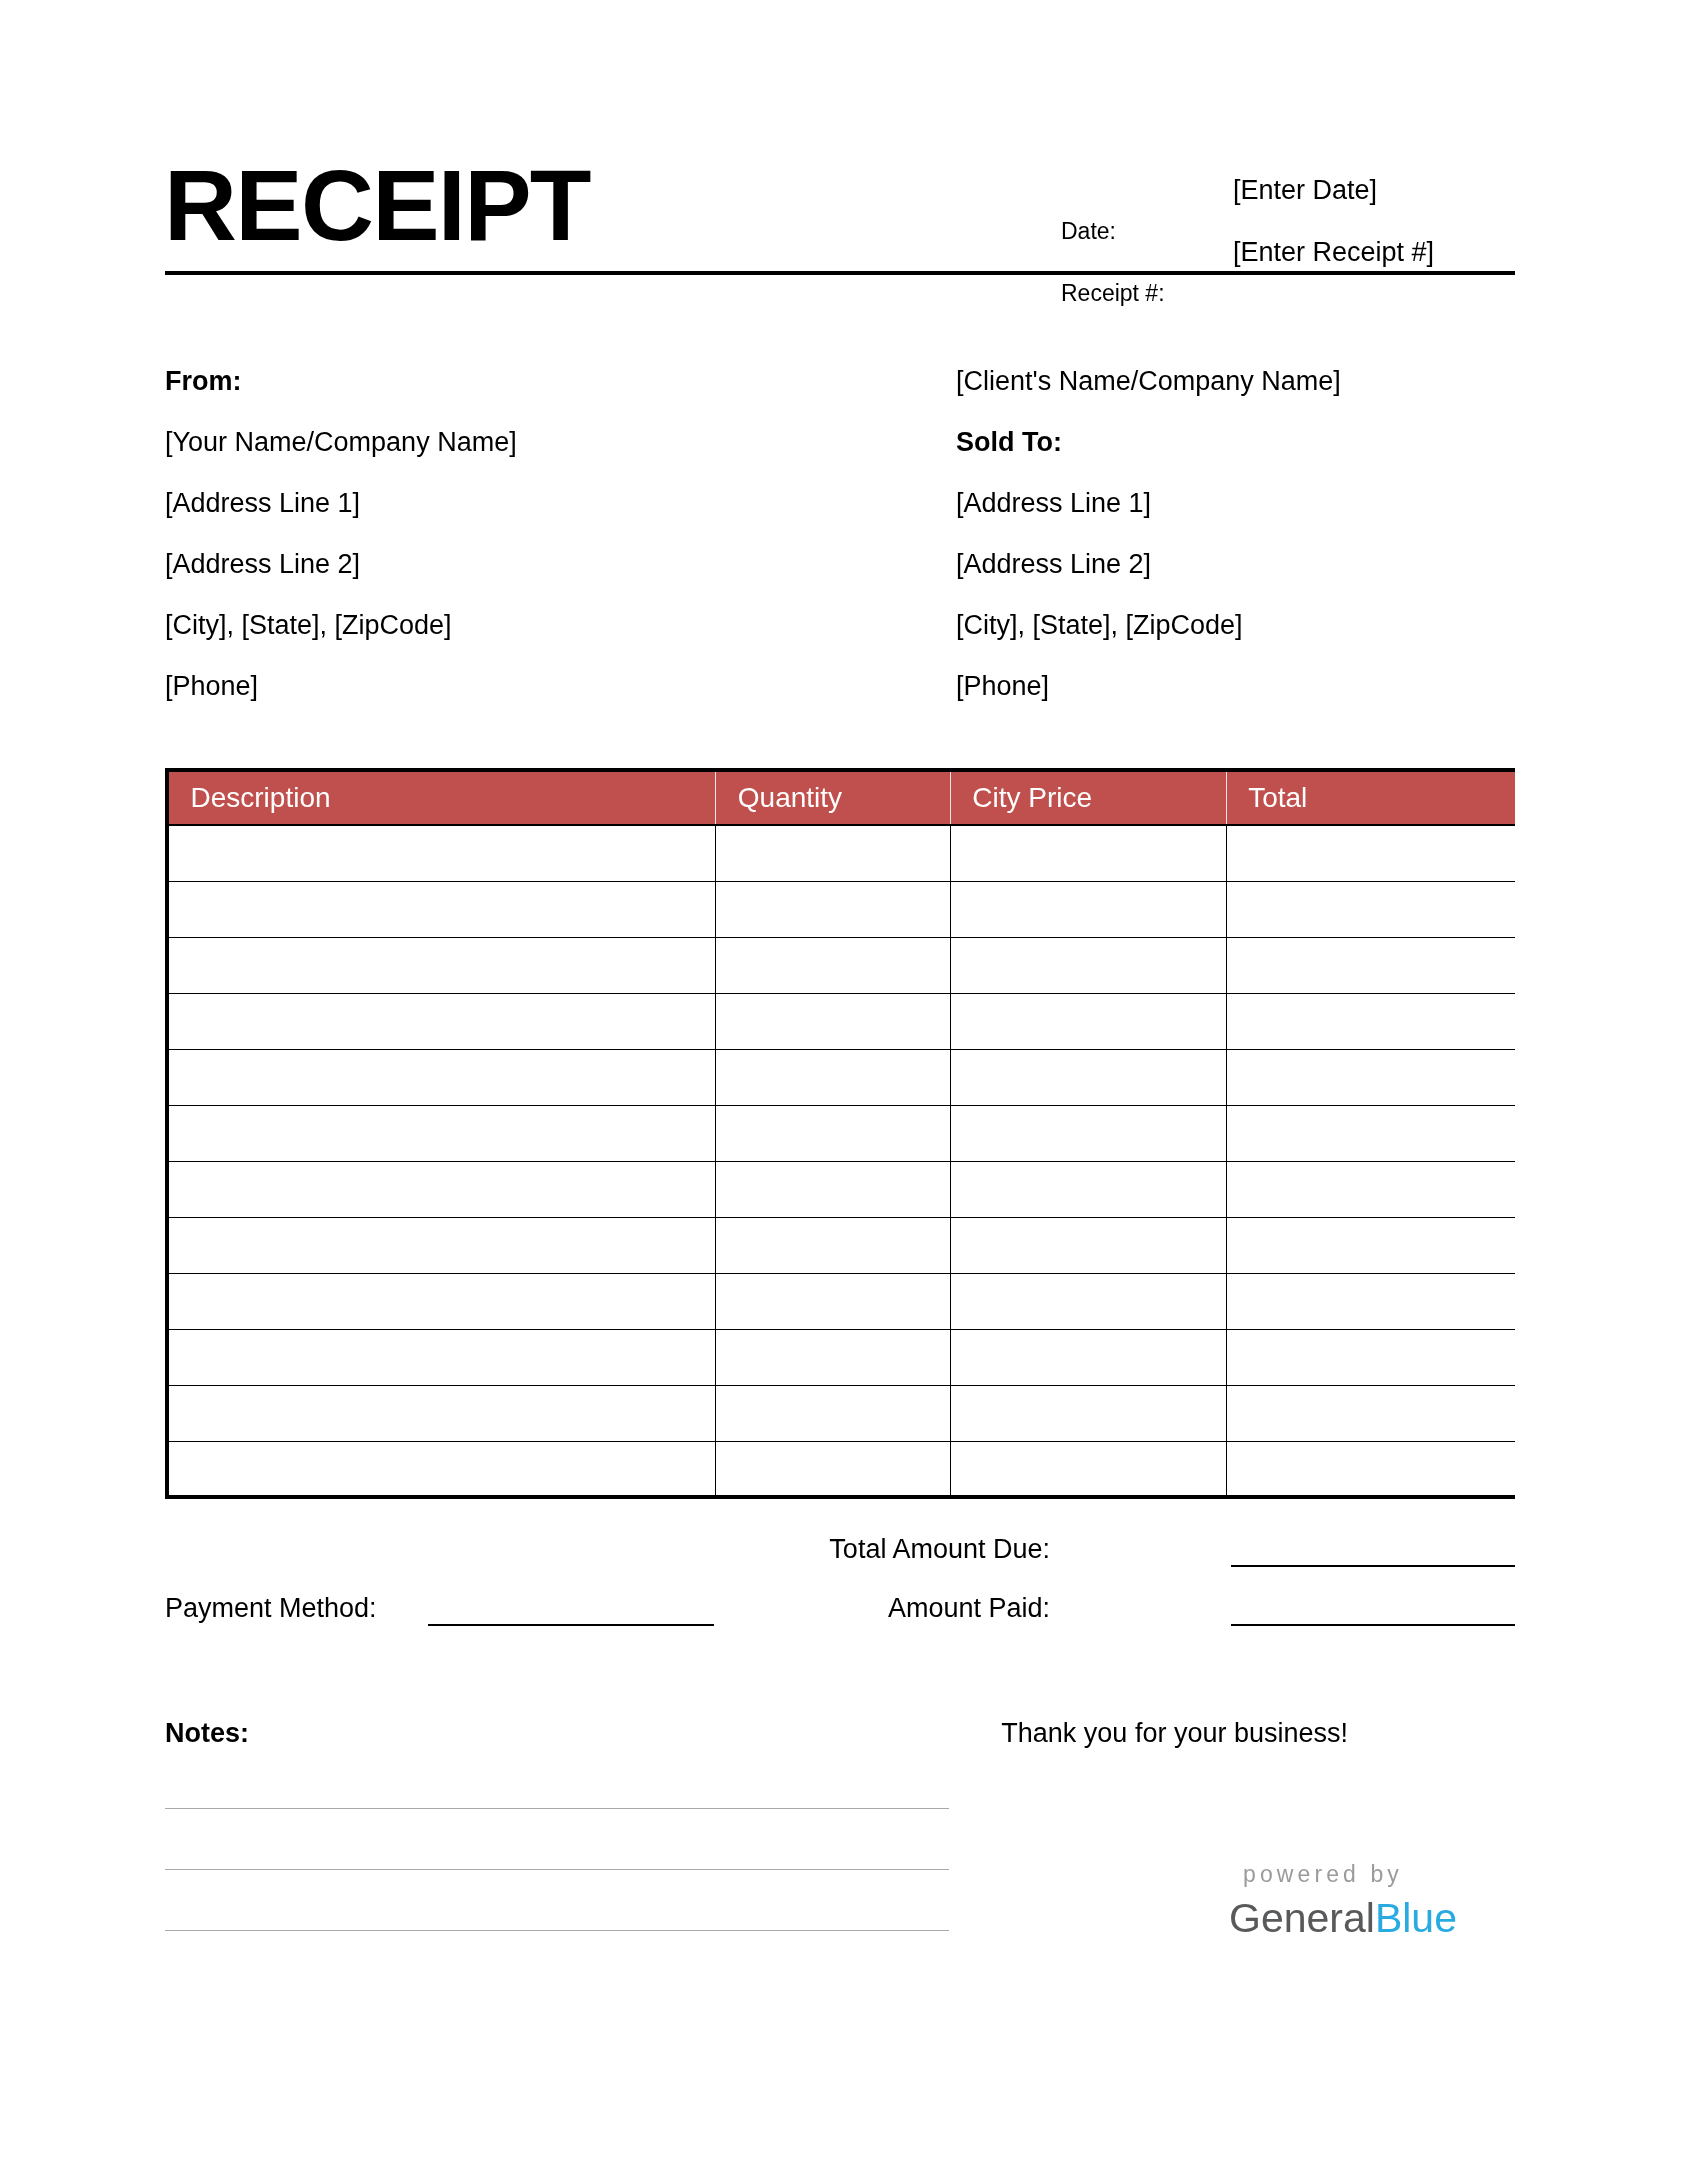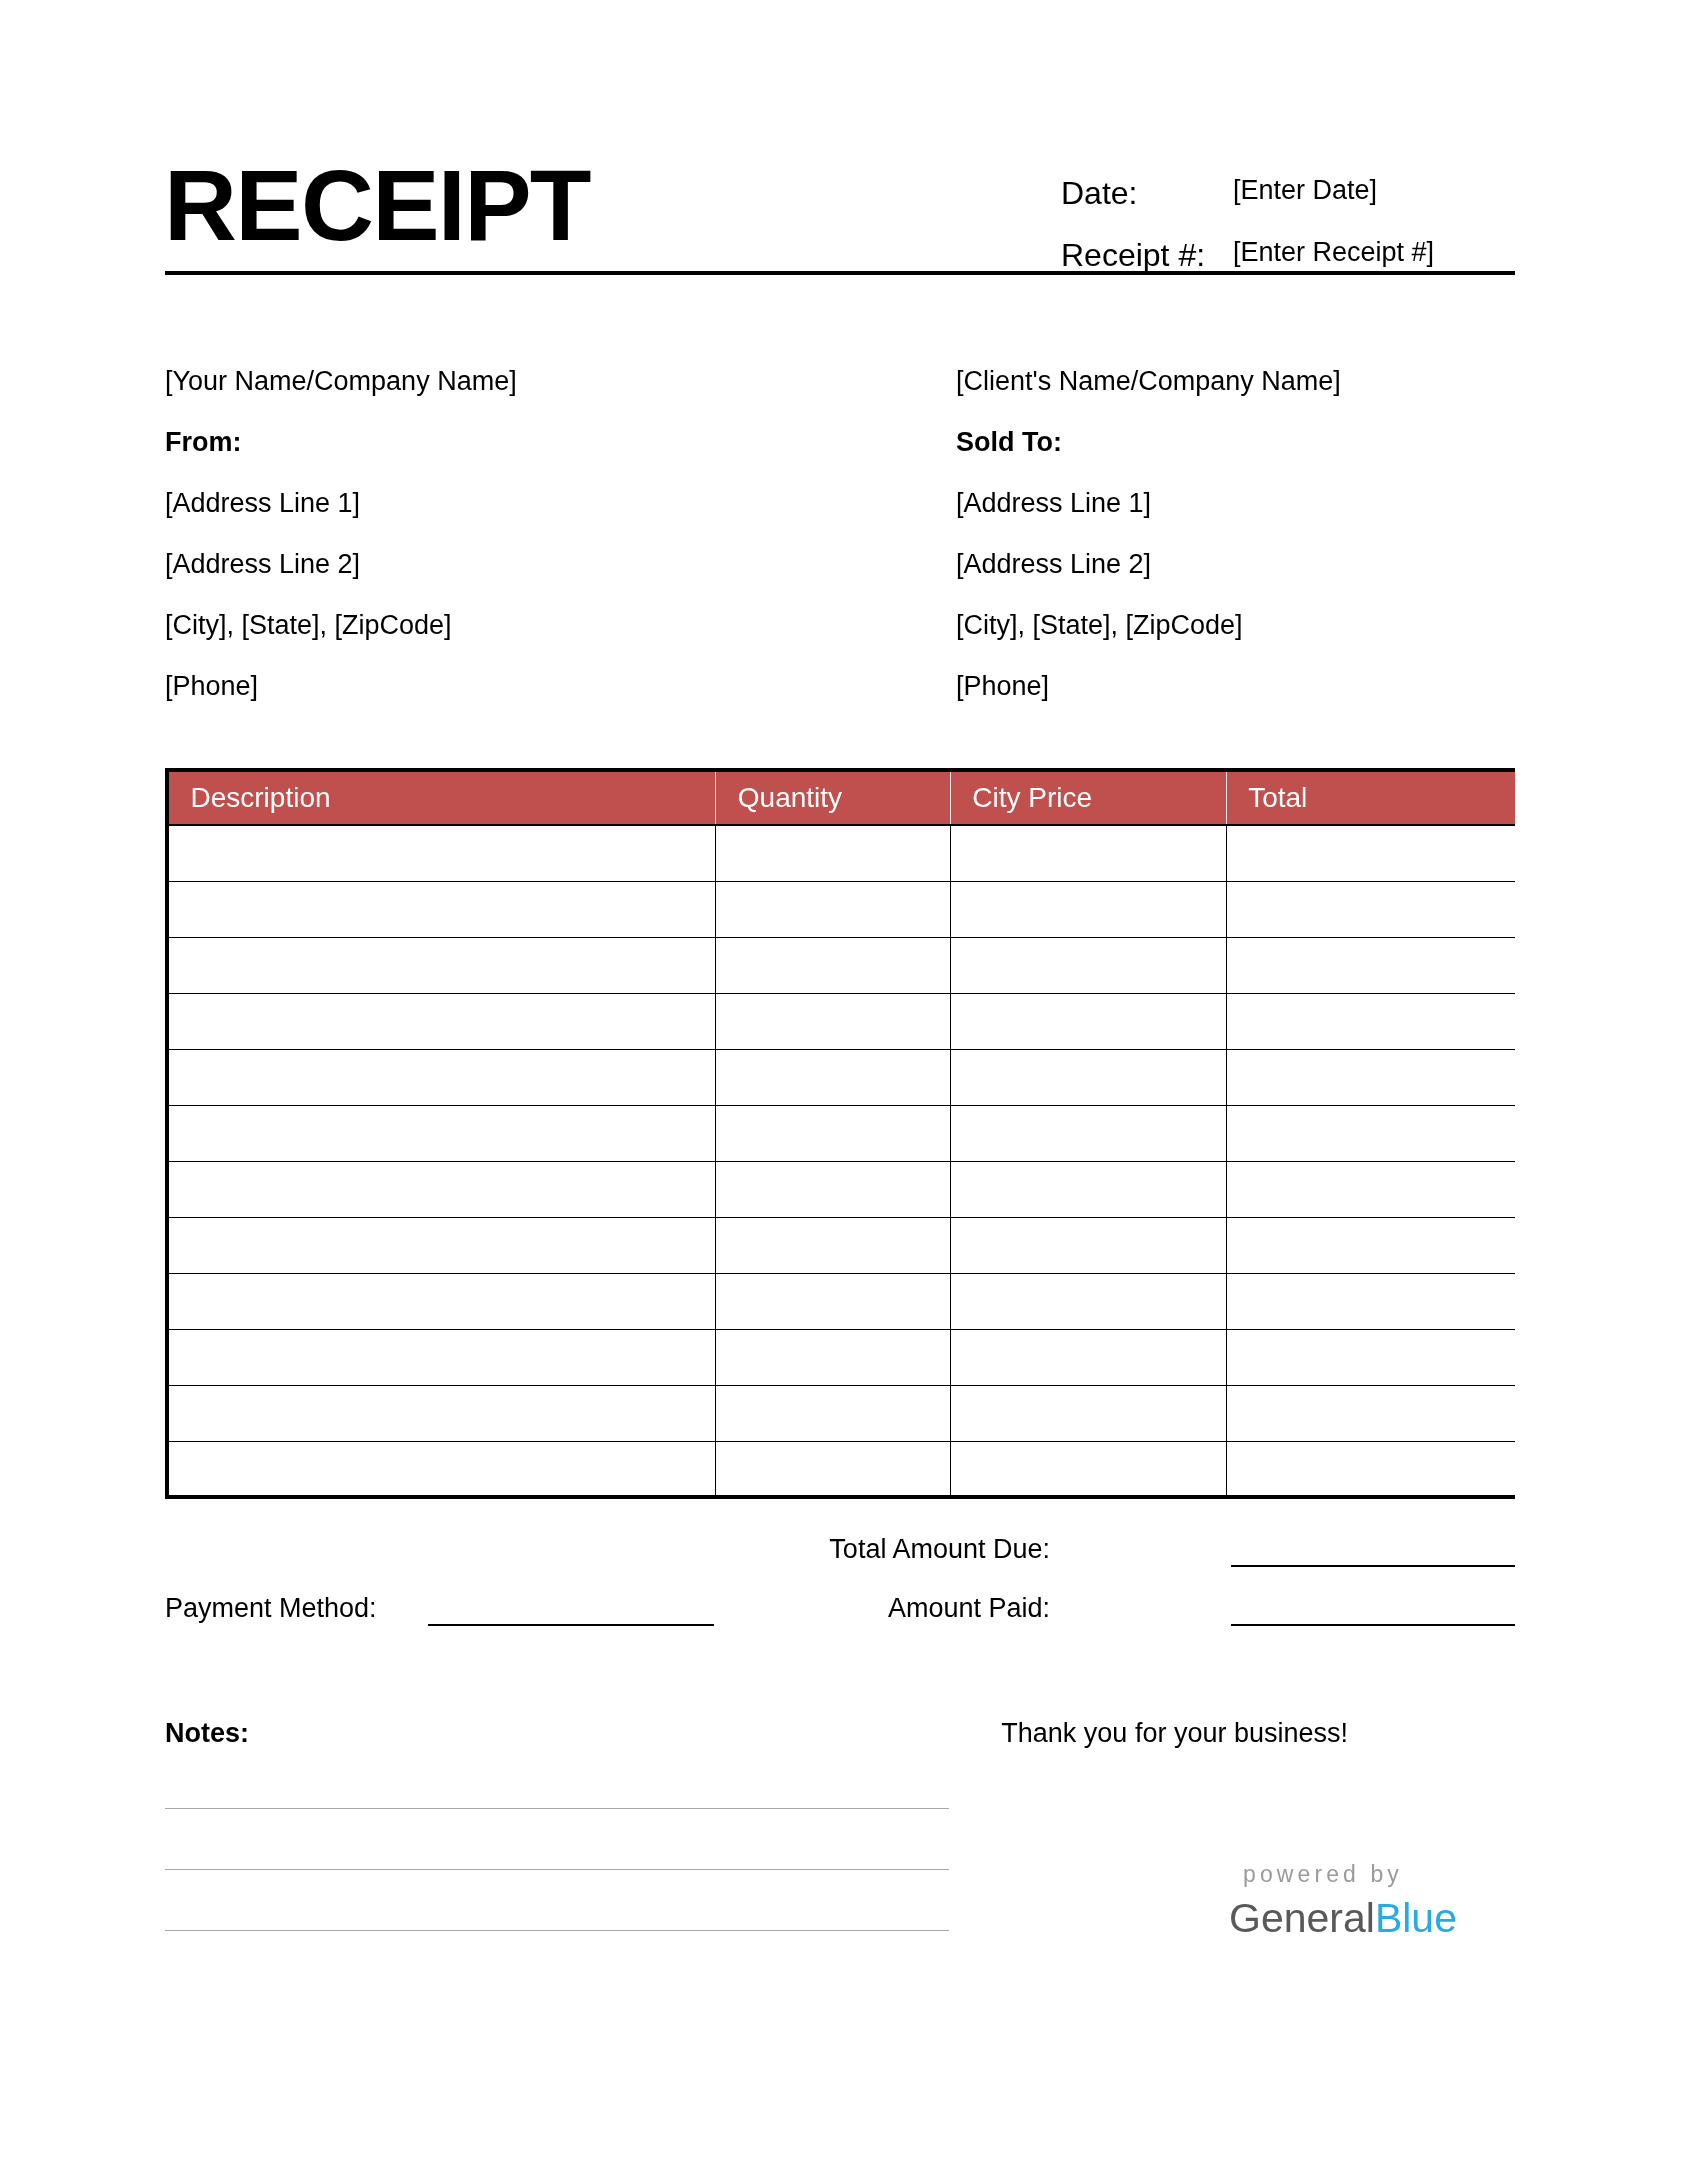--- a/index.html
+++ b/index.html
@@ -34,21 +34,21 @@
   .title-rule {
     position: absolute;
     left: 165px;
     top: 271px;
     width: 1355px;
     height: 4.1px;
     background: #000;
   }
 
   
-  .meta-label { position: absolute; font-size: 32px; }
+  .meta-label { position: absolute; font-size: 23px; margin-top: 43px; }
   .meta-value { position: absolute; font-size: 27px; }
   .pos-date-label    { left: 1061px; top: 175px; }
   .pos-date-value    { left: 1233px; top: 175px; }
   .pos-receipt-label { left: 1061px; top: 237px; }
   .pos-receipt-value { left: 1233px; top: 237px; }
 
   
   .party { position: absolute; top: 351px; }
   .party-from { left: 165px; }
   .party-sold { left: 956px; }
@@ -156,22 +156,22 @@
 
   <div class="title">RECEIPT</div>
   <div class="title-rule"></div>
 
   <span class="meta-label pos-date-label">Date:</span>
   <span class="meta-value pos-date-value">[Enter Date]</span>
   <span class="meta-label pos-receipt-label">Receipt #:</span>
   <span class="meta-value pos-receipt-value">[Enter Receipt #]</span>
 
   <div class="party party-from">
+    <div class="line header">From:</div>
     <div class="line">[Your Name/Company Name]</div>
-    <div class="line header">From:</div>
     <div class="line">[Address Line 1]</div>
     <div class="line">[Address Line 2]</div>
     <div class="line">[City], [State], [ZipCode]</div>
     <div class="line">[Phone]</div>
   </div>
 
   <div class="party party-sold">
     <div class="line">[Client's Name/Company Name]</div>
     <div class="line header">Sold To:</div>
     <div class="line">[Address Line 1]</div>

